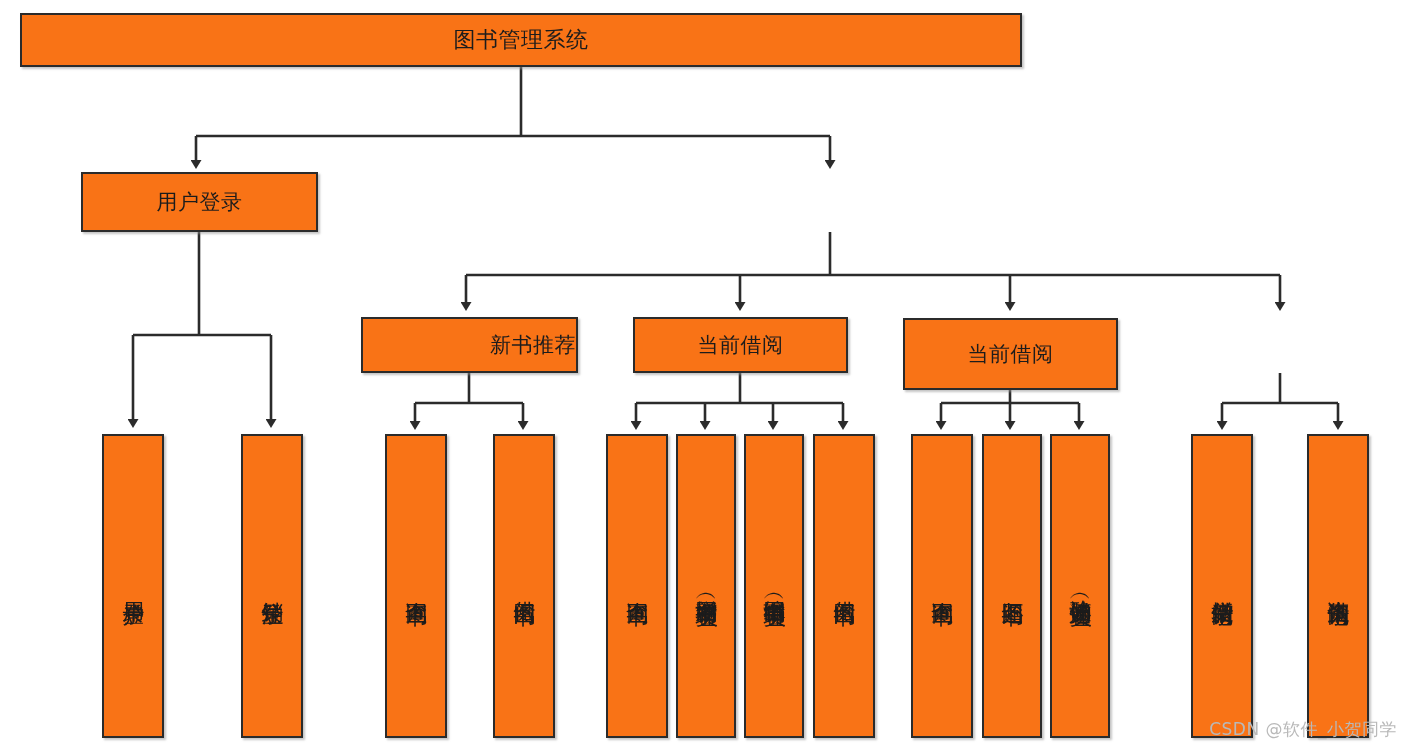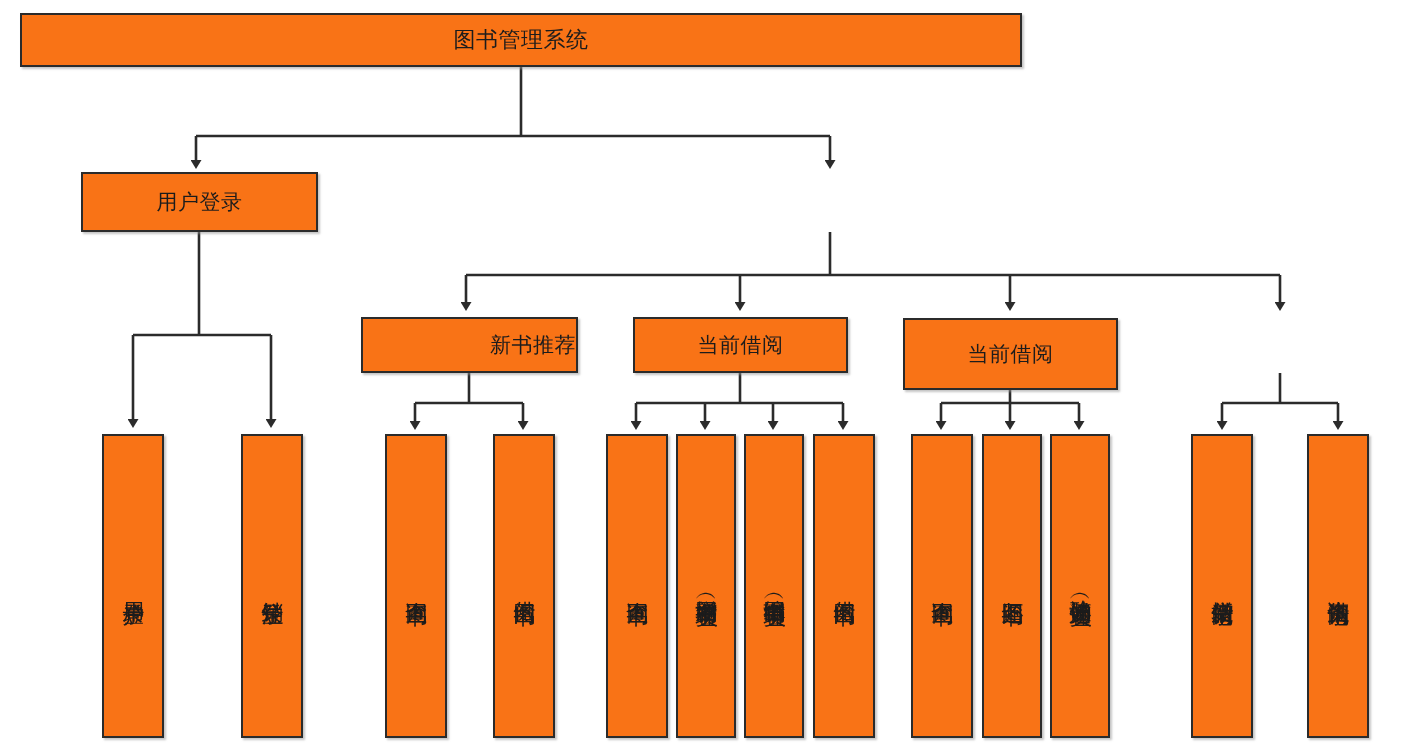--- a/index.html
+++ b/index.html
@@ -183,14 +183,15 @@
     <span class="lbl">确认归还（管理员）</span>
   </div>
 
   <div class="node v" style="left:1191px; top:434px; width:62px; height:304px;">
     <span class="lbl">新增借阅记录</span>
   </div>
   <div class="node v" style="left:1307px; top:434px; width:62px; height:304px;">
     <span class="lbl">查询借阅记录</span>
   </div>
 
+  <div id="watermark">CSDN @软件_小贺同学</div>
 
 </div>
 
 </body></html>

